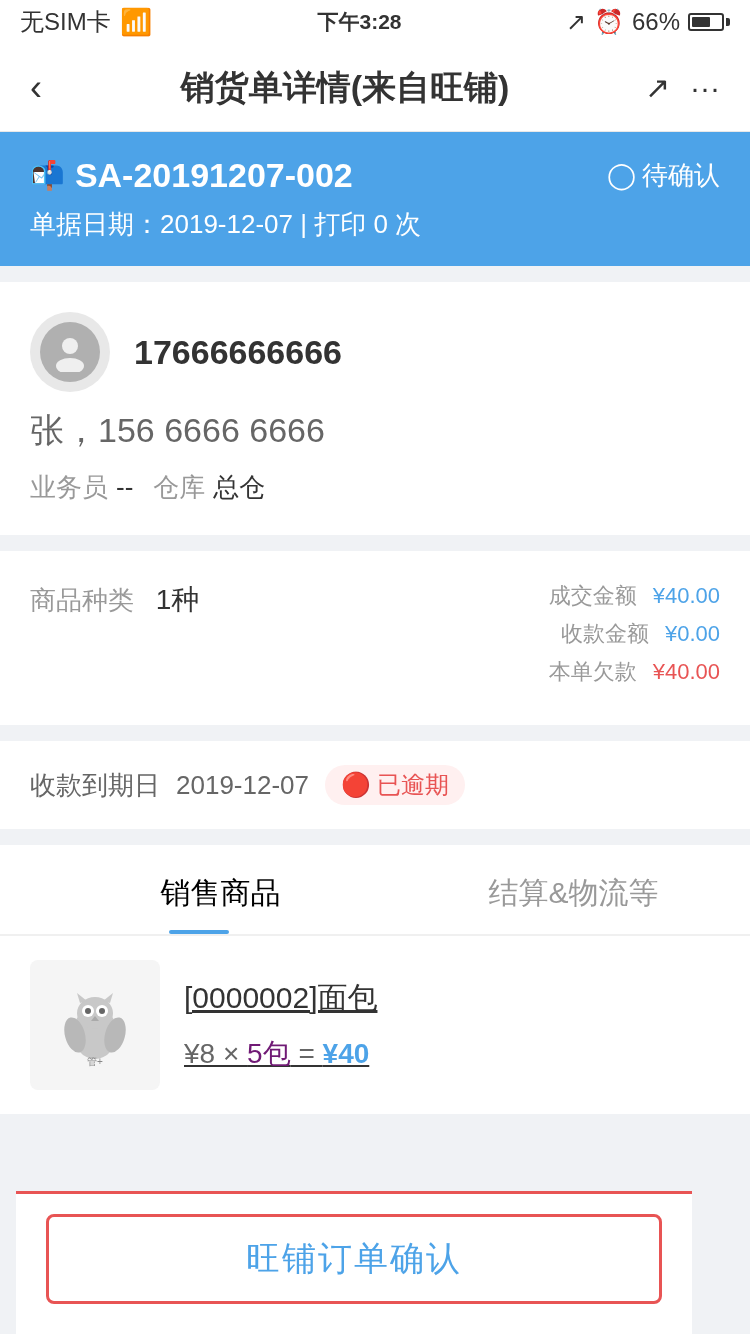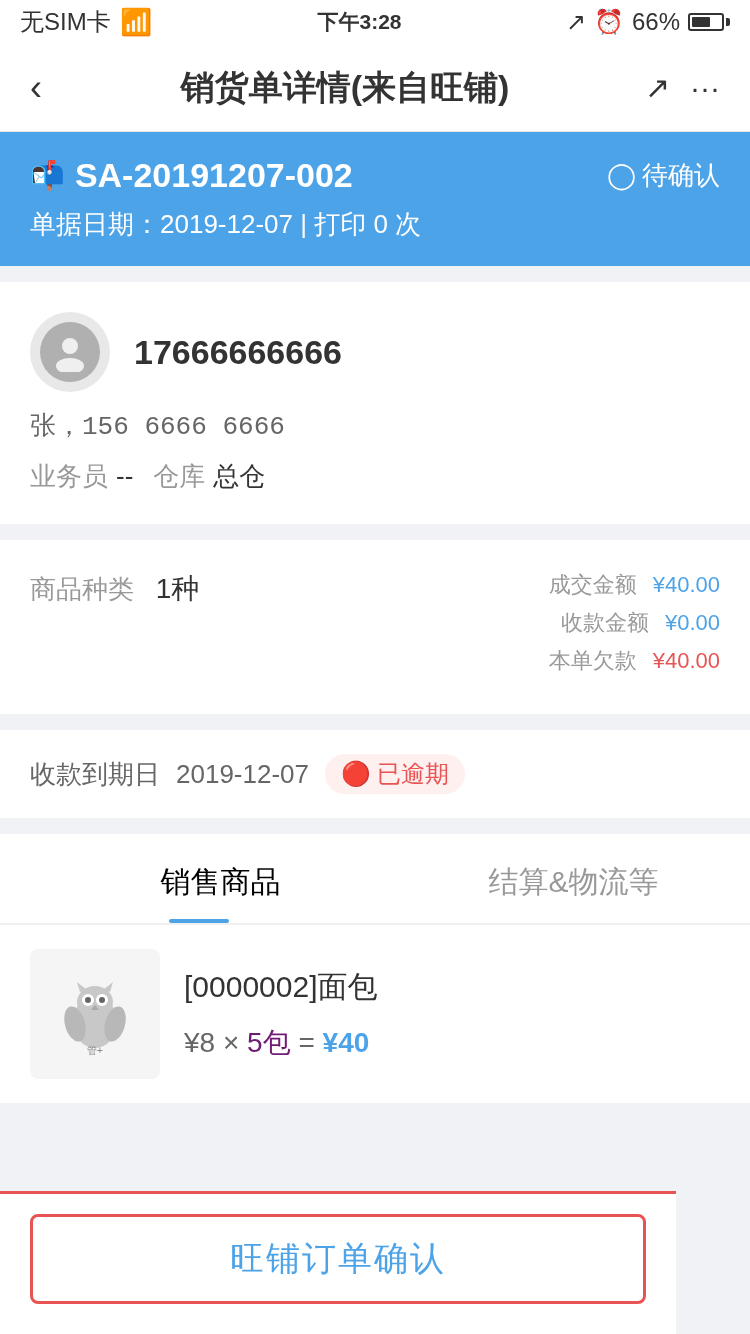--- a/index.html
+++ b/index.html
@@ -130,24 +130,23 @@
       justify-content: center;
       color: #fff;
       font-size: 32px;
     }
     .customer-name {
       font-size: 34px;
       font-weight: 600;
       color: #333;
     }
     .customer-detail {
-      font-size: 26px;
+      font-size: 34px;
       color: #666;
       margin-bottom: 16px;
-      font-family: Liberation Mono, monospace;
     }
     .customer-meta {
       display: flex;
       align-items: center;
       gap: 20px;
       font-size: 26px;
       color: #666;
     }
     .meta-item { display: flex; align-items: center; gap: 8px; }
     .meta-label { color: #999; }
@@ -252,21 +251,21 @@
       width: 130px;
       height: 130px;
       border-radius: 8px;
       background: #f5f5f5;
       display: flex;
       align-items: center;
       justify-content: center;
       flex-shrink: 0;
       overflow: hidden;
     }
-    .product-info { flex: 1; }
+    .product-info { flex: 1; text-decoration: underline; }
     .product-name {
       font-size: 30px;
       color: #333;
       margin-bottom: 16px;
     }
     .product-price {
       font-size: 28px;
       color: #666;
     }
     .price-highlight { color: #701a75; }
@@ -276,21 +275,21 @@
     .bottom-area {
       background: #f0f2f5;
       flex: 1;
       min-height: 200px;
     }
 
     
     .confirm-btn-wrapper {
       position: fixed;
       bottom: 0;
-      left: 0;
+      left: 16px;
       width: 676px;
       background: #fff;
       padding: 20px 30px 30px;
       border-top: 3px solid #e85454;
     }
     .confirm-btn {
       width: 100%;
       height: 90px;
       border: 3px solid #e85454;
       background: #fff;

